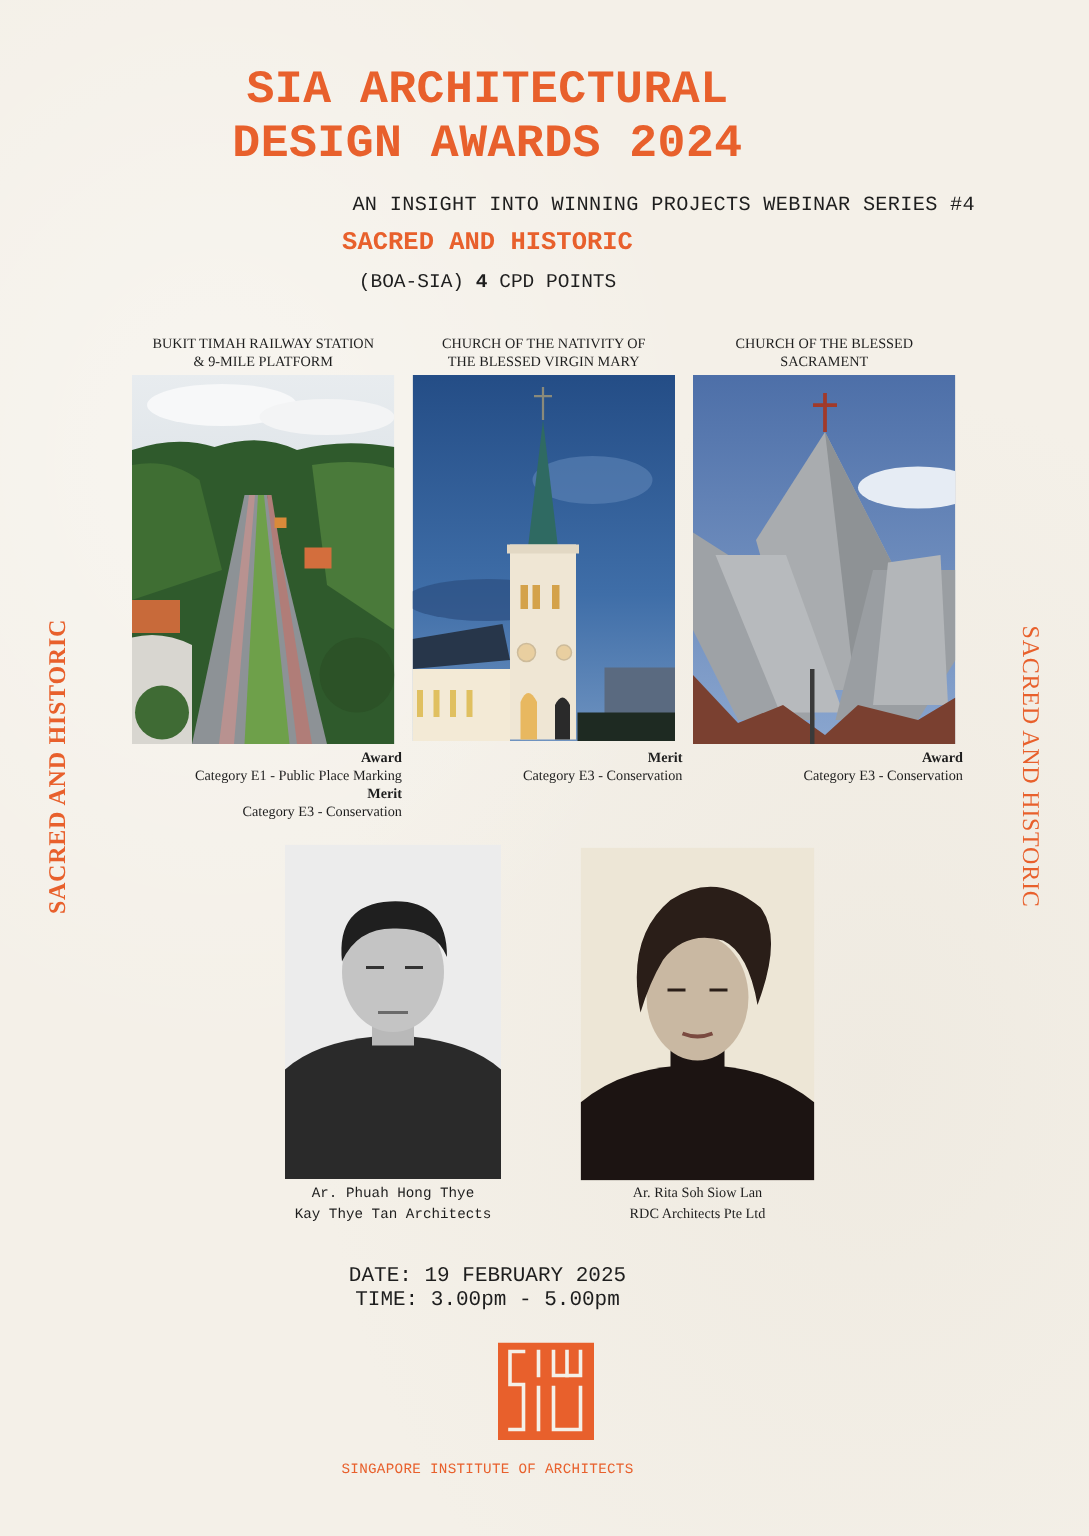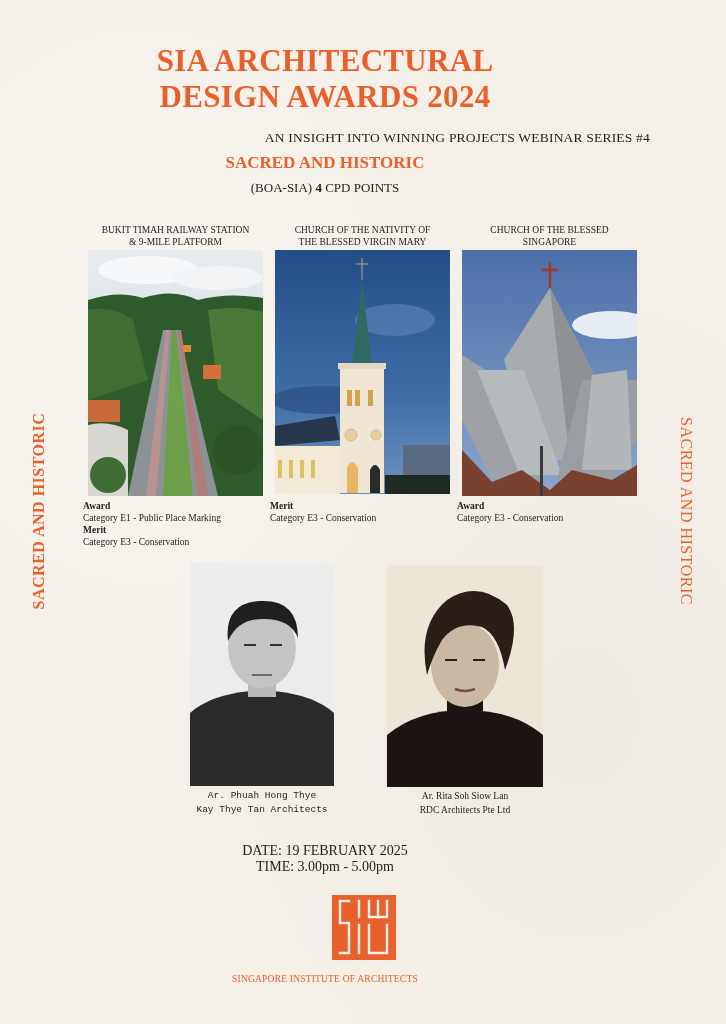--- a/index.html
+++ b/index.html
@@ -7,37 +7,37 @@
   body {
     position: relative;
     background: #f4f0e8;
     background-image:
       radial-gradient(ellipse at 20% 30%, rgba(255,255,255,0.35) 0, rgba(255,255,255,0) 40%),
       radial-gradient(ellipse at 80% 70%, rgba(230,224,212,0.35) 0, rgba(230,224,212,0) 45%);
     font-family: "Liberation Serif", "DejaVu Serif", serif;
     color: #1e1e1e;
   }
   .abs { position: absolute; }
-  .center-x { left: 0; width: 650px; text-align: center; }
+  .center-x { left: 0; width: 650px; text-align: center; font-family: Liberation Mono, monospace; }
 
   .title {
     color: #e8602c;
     font-weight: bold;
     font-size: 31px;
     line-height: 34px;
     letter-spacing: 0.3px;
   }
   .subtitle { font-size: 13.5px; letter-spacing: 0.2px; }
   .theme { color: #e8602c; font-weight: bold; font-size: 17px; }
   .cpd { font-size: 13px; }
   .cpd b { font-weight: bold; }
 
   .proj-name { font-size: 9.5px; line-height: 12px; text-align: center; }
   .photo { overflow: hidden; }
-  .award-block { font-size: 9.5px; line-height: 12px; text-align: left; }
+  .award-block { font-size: 9.5px; line-height: 12px; text-align: right; }
   .award-block .lvl { font-weight: bold; }
 
   .side {
     color: #e8602c;
     font-size: 16px;
     white-space: nowrap;
     letter-spacing: 0.5px;
   }
   .side-left { font-weight: bold; transform: rotate(-90deg); transform-origin: center center; }
   .side-right { transform: rotate(90deg); transform-origin: center center; }
@@ -137,21 +137,21 @@
     <rect x="110" y="225" width="65" height="19" fill="#1e2a22"></rect>
   </svg>
 </div>
 <div class="abs award-block" style="left:270px; top:500px; width:185px;">
   <div class="lvl">Merit</div>
   <div>Category E3 - Conservation</div>
 </div>
 
 <div class="abs proj-name" style="left:457px; top:224px; width:185px;">
   <div>CHURCH OF THE BLESSED</div>
-  <div>SINGAPORE</div>
+  <div>SACRAMENT</div>
 </div>
 <div class="abs photo" style="left:462px; top:250px; width:175px; height:246px;">
   <svg width="175" height="246" viewBox="0 0 175 246">
     <defs>
       <linearGradient id="sky3" x1="0" y1="0" x2="0" y2="1">
         <stop offset="0" stop-color="#4d6fa8"></stop>
           <stop offset="1" stop-color="#8aa6cf"></stop>
       </linearGradient>
     </defs>
     <rect width="175" height="246" fill="url(#sky3)"></rect>

